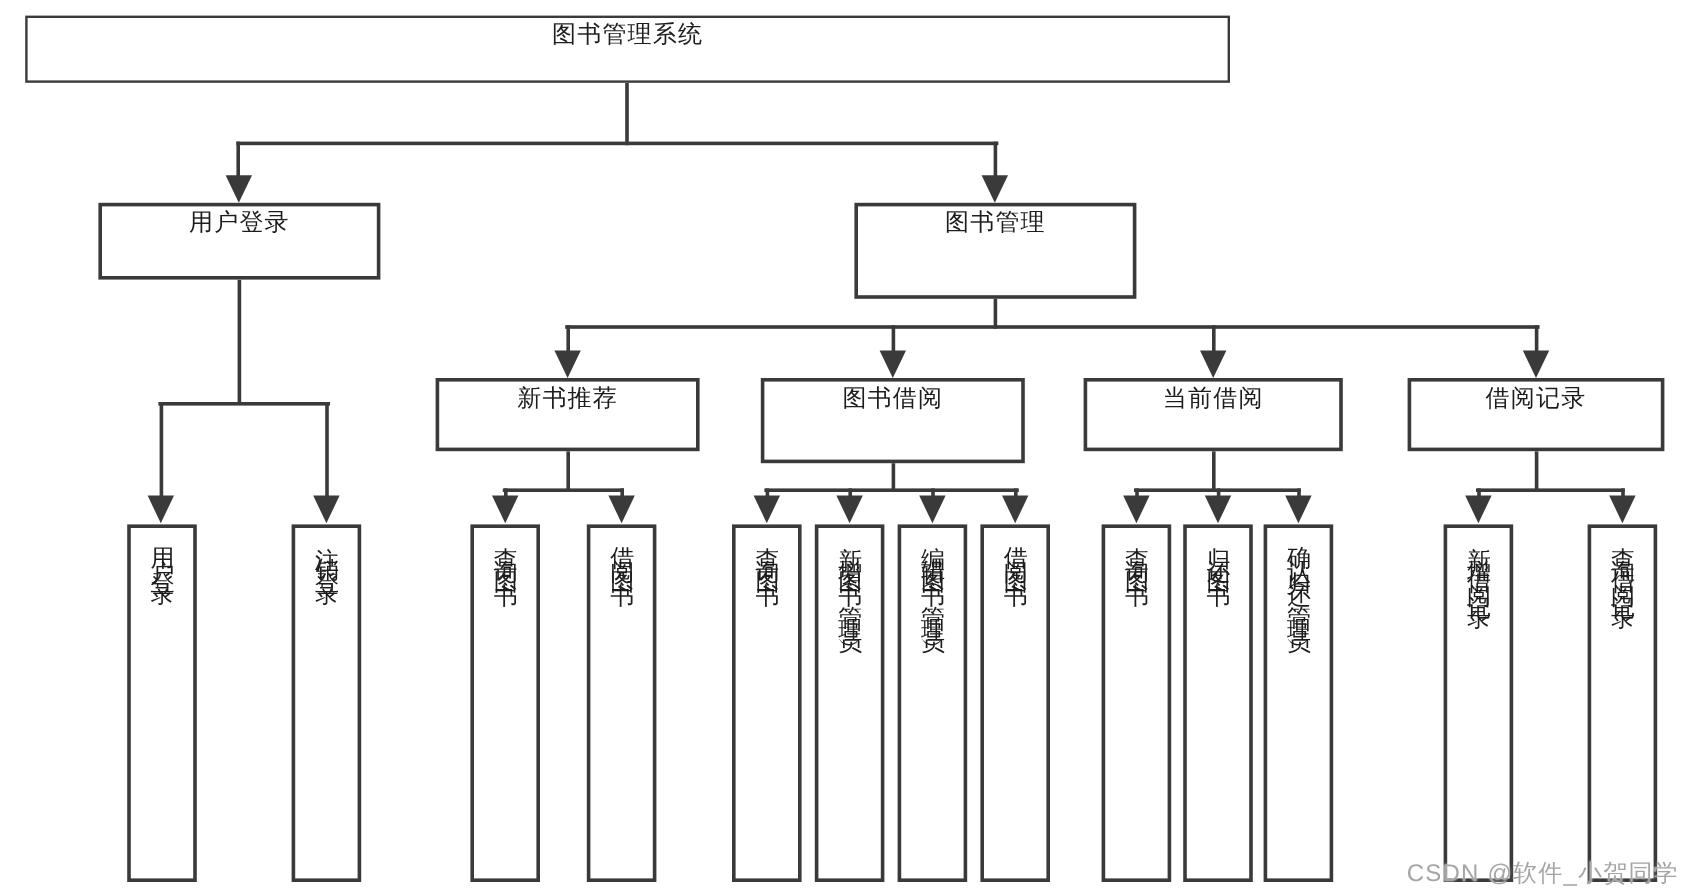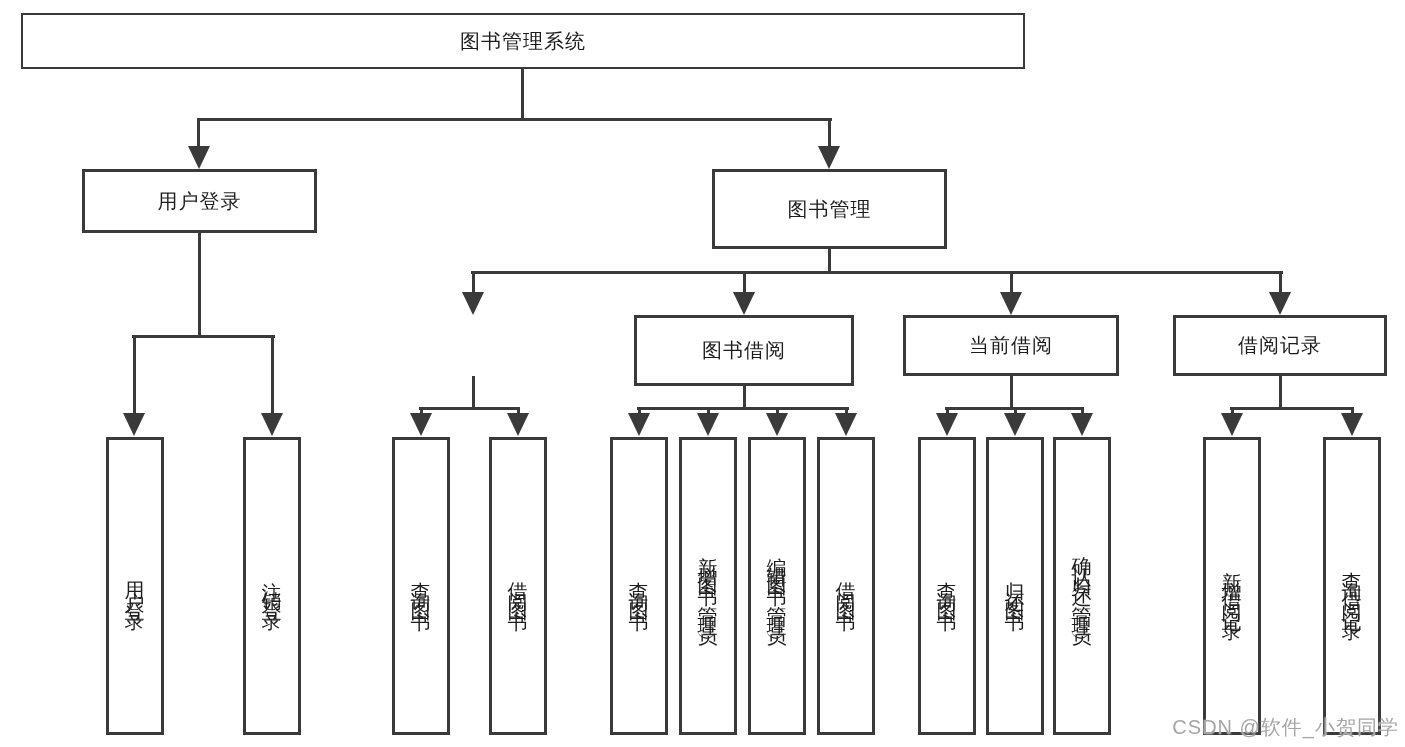--- a/index.html
+++ b/index.html
@@ -2,21 +2,21 @@
 <html><head>
 <meta charset="utf-8">
 <style>
   html,body{margin:0;padding:0;background:#ffffff;}
   .stage{
     position:relative;width:1405px;height:747px;background:#ffffff;
     font-family:"Liberation Sans",sans-serif;color:#1d1d1d;overflow:hidden;
   }
   .node{
     position:absolute;box-sizing:border-box;border:3px solid #3a3a3a;background:#ffffff;
-    display:flex;align-items:center;justify-content:center;font-size:20px;
+    display:flex;justify-content:center;font-size:20px;
     letter-spacing:1px;white-space:nowrap;
   }
   .root-node{border-width:2px;}
   .leaf .vtext{
     writing-mode:vertical-rl;line-height:1;letter-spacing:10px;font-size:20px;
   }
   .hline{position:absolute;height:3px;background:#3a3a3a;}
   .vline{position:absolute;width:3px;background:#3a3a3a;}
   .arrow{
     position:absolute;width:0;height:0;
@@ -96,20 +96,23 @@
     <span>图书管理系统</span>
   </div>
 
   <div class="node" style="left:82px;top:169px;width:235px;height:64px">
     <span>用户登录</span>
   </div>
   <div class="node" style="left:712px;top:169px;width:235px;height:80px">
     <span>图书管理</span>
   </div>
 
+  <div class="node" style="left:363px;top:315px;width:220px;height:61px">
+    <span>新书推荐</span>
+  </div>
   <div class="node" style="left:634px;top:315px;width:220px;height:71px">
     <span>图书借阅</span>
   </div>
   <div class="node" style="left:903px;top:315px;width:216px;height:61px">
     <span>当前借阅</span>
   </div>
   <div class="node" style="left:1173px;top:315px;width:214px;height:61px">
     <span>借阅记录</span>
   </div>
 

